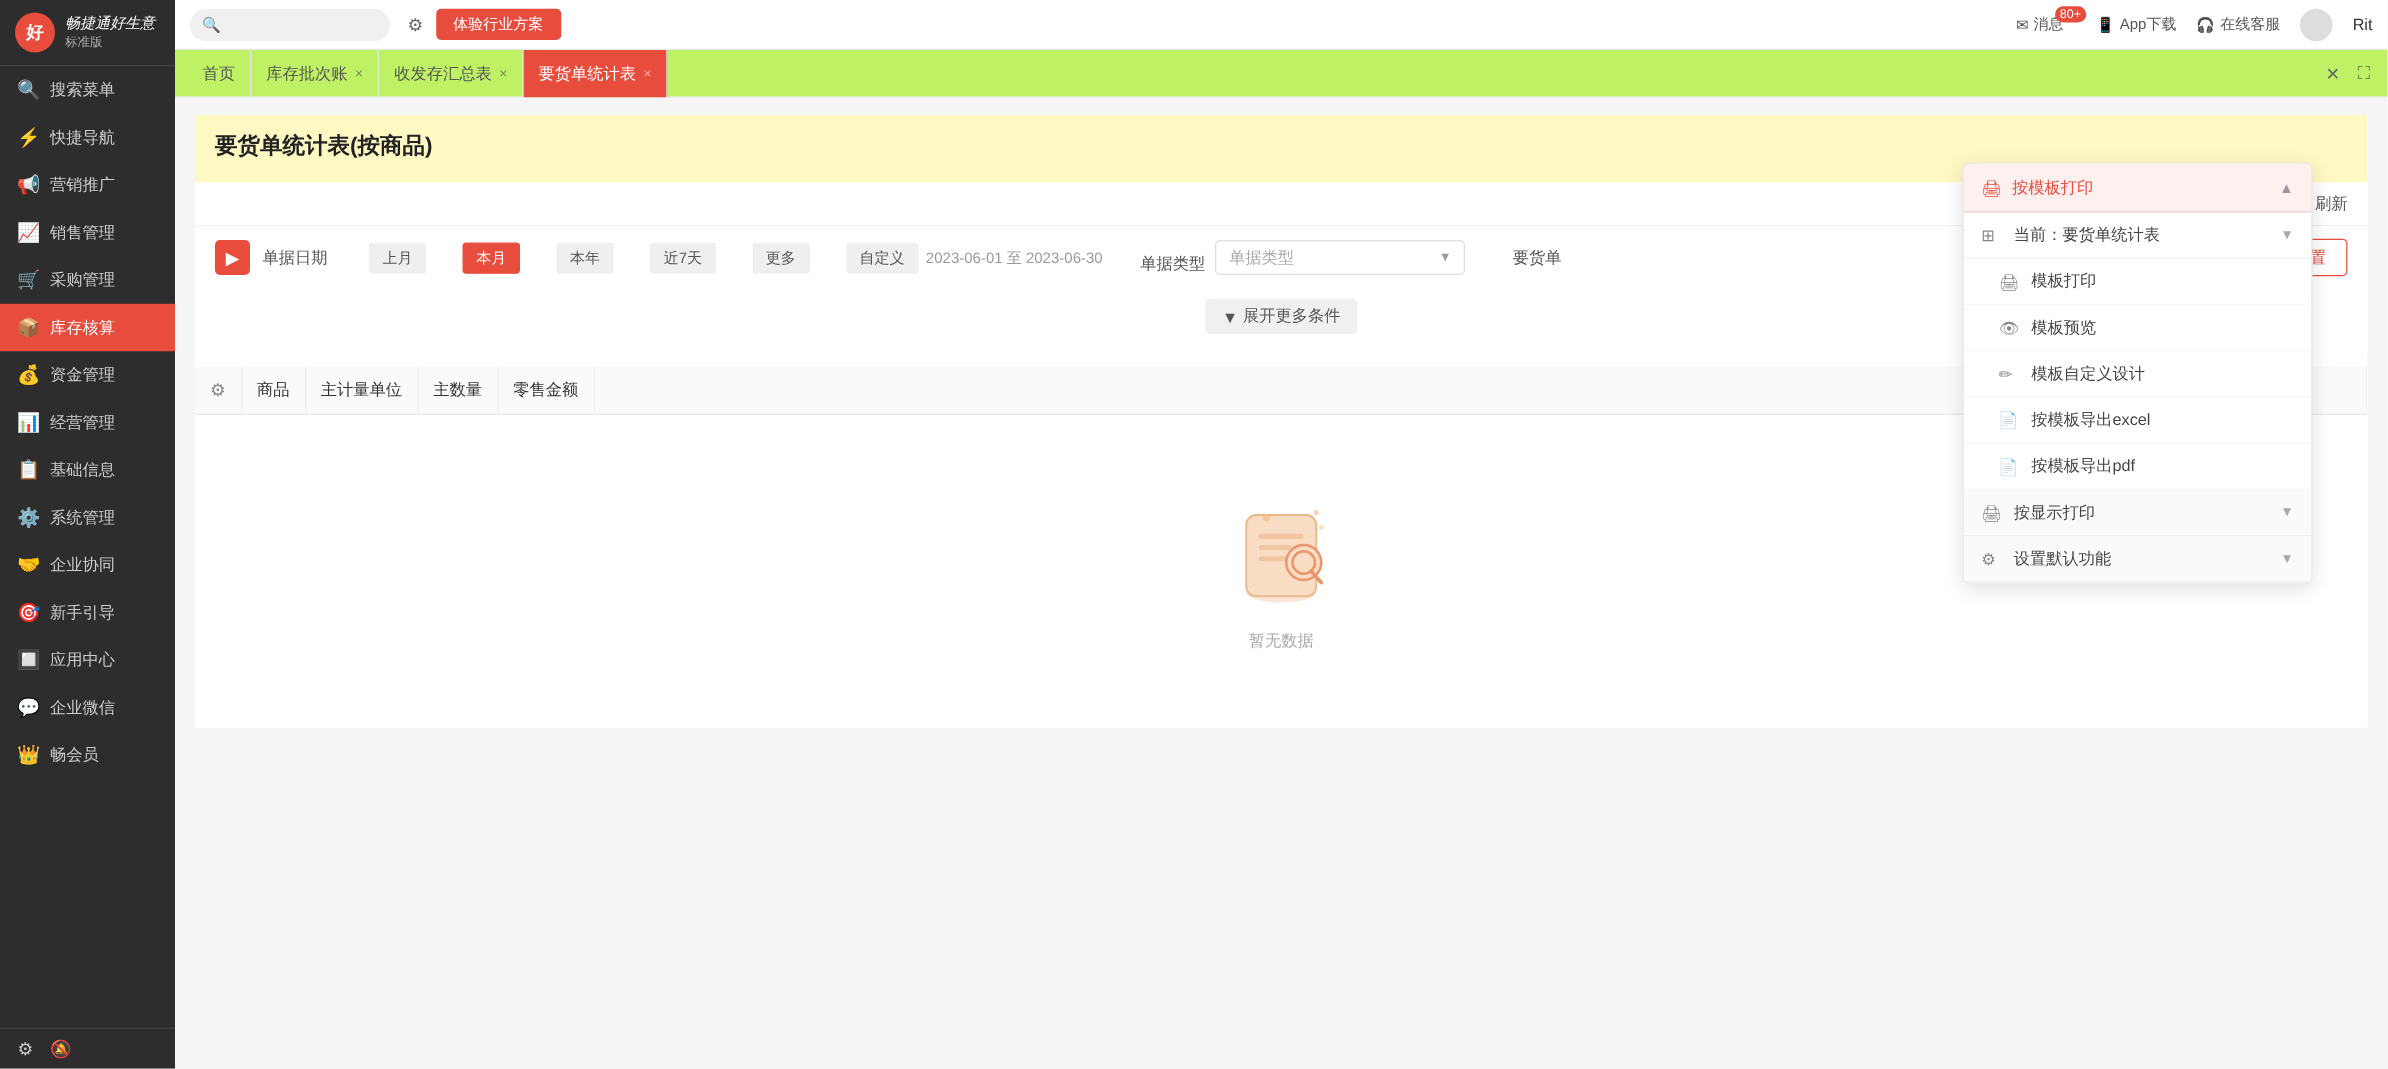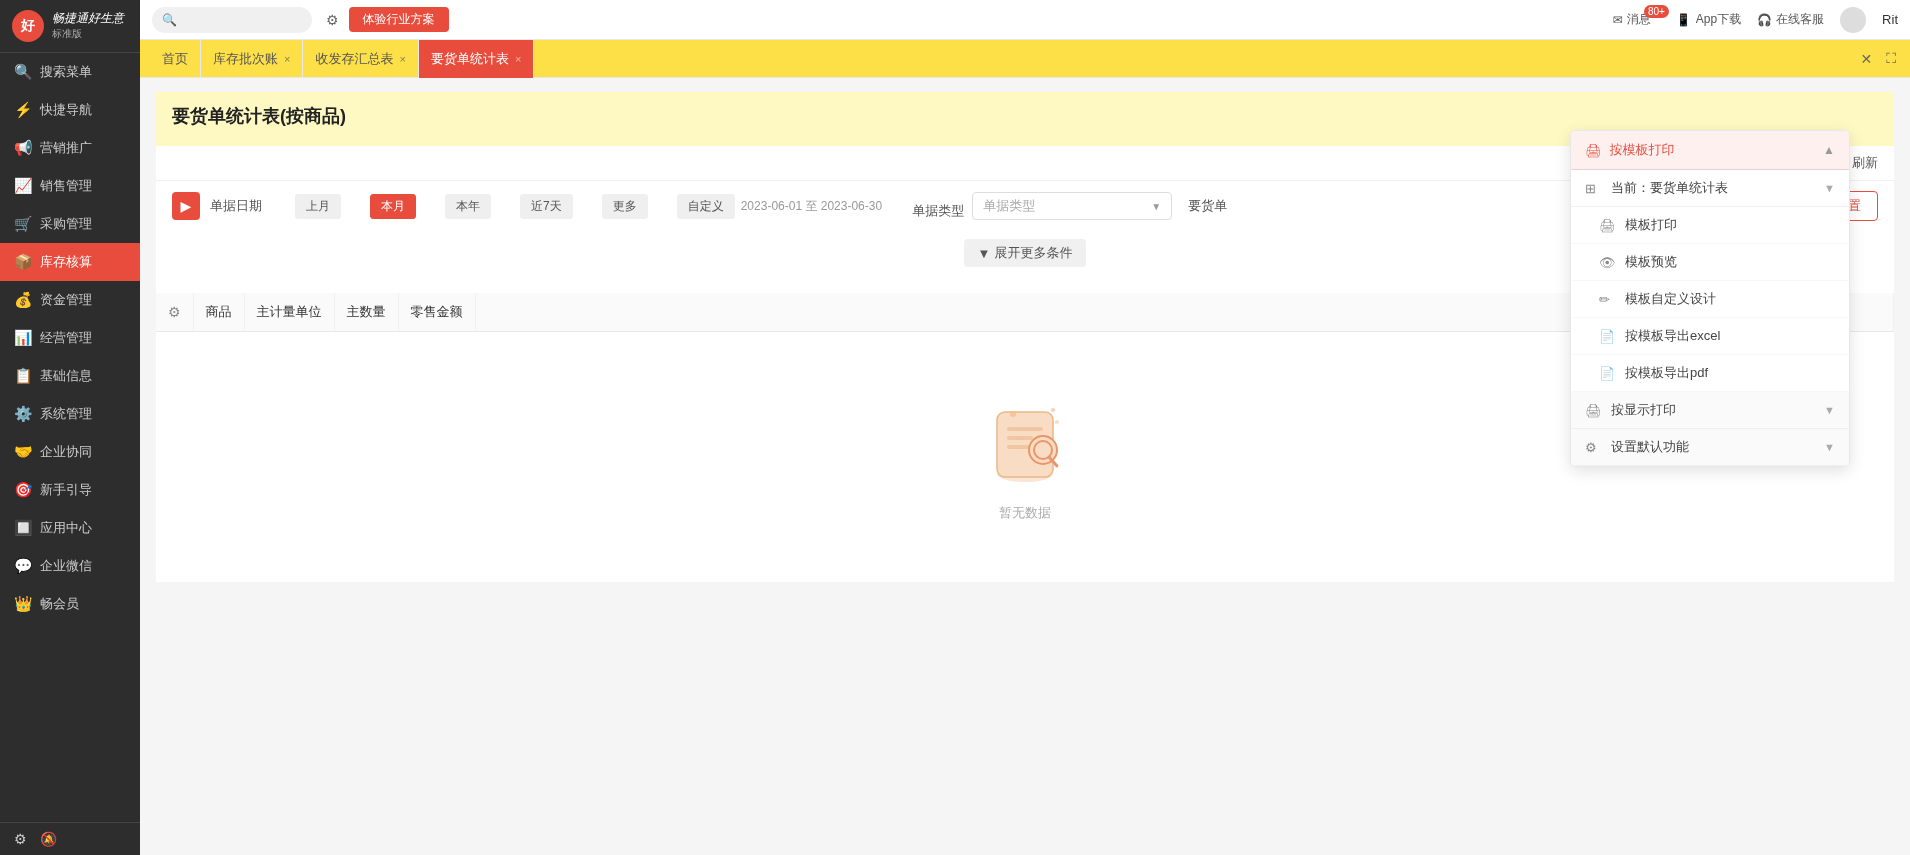--- a/index.html
+++ b/index.html
@@ -134,21 +134,21 @@
     .avatar {
       width: 26px;
       height: 26px;
       border-radius: 50%;
       background: #ddd;
     }
 
     
     .tabs-bar {
       height: 38px;
-      background: #fde047;
+      background: #bef264;
       display: flex;
       align-items: center;
       padding: 0 0 0 10px;
       border-bottom: 1px solid #e8e8e8;
       flex-shrink: 0;
       position: relative;
     }
     .tab {
       display: flex;
       align-items: center;
@@ -567,21 +567,21 @@
           </div>
 
           <div style="margin-left:20px;display:flex;align-items:flex-end;gap:8px;">
             <span class="filter-label">单据类型</span>
             <div class="filter-select" style="min-width:200px;">
               <span style="color:#aaa;font-size:13px;">单据类型</span>
               <span class="filter-select-arrow">▼</span>
             </div>
           </div>
 
-          <div style="margin-left:6px;display:flex;align-items:center;gap:8px;">
+          <div style="margin-left:28px;display:flex;align-items:center;gap:8px;">
             <span class="filter-label">要货单</span>
           </div>
 
           <div style="margin-left:auto;display:flex;gap:8px;">
             <button class="action-btn">···</button>
             <button class="action-btn primary">查询</button>
             <button class="action-btn outline-red">设置</button>
           </div>
         </div>
 

